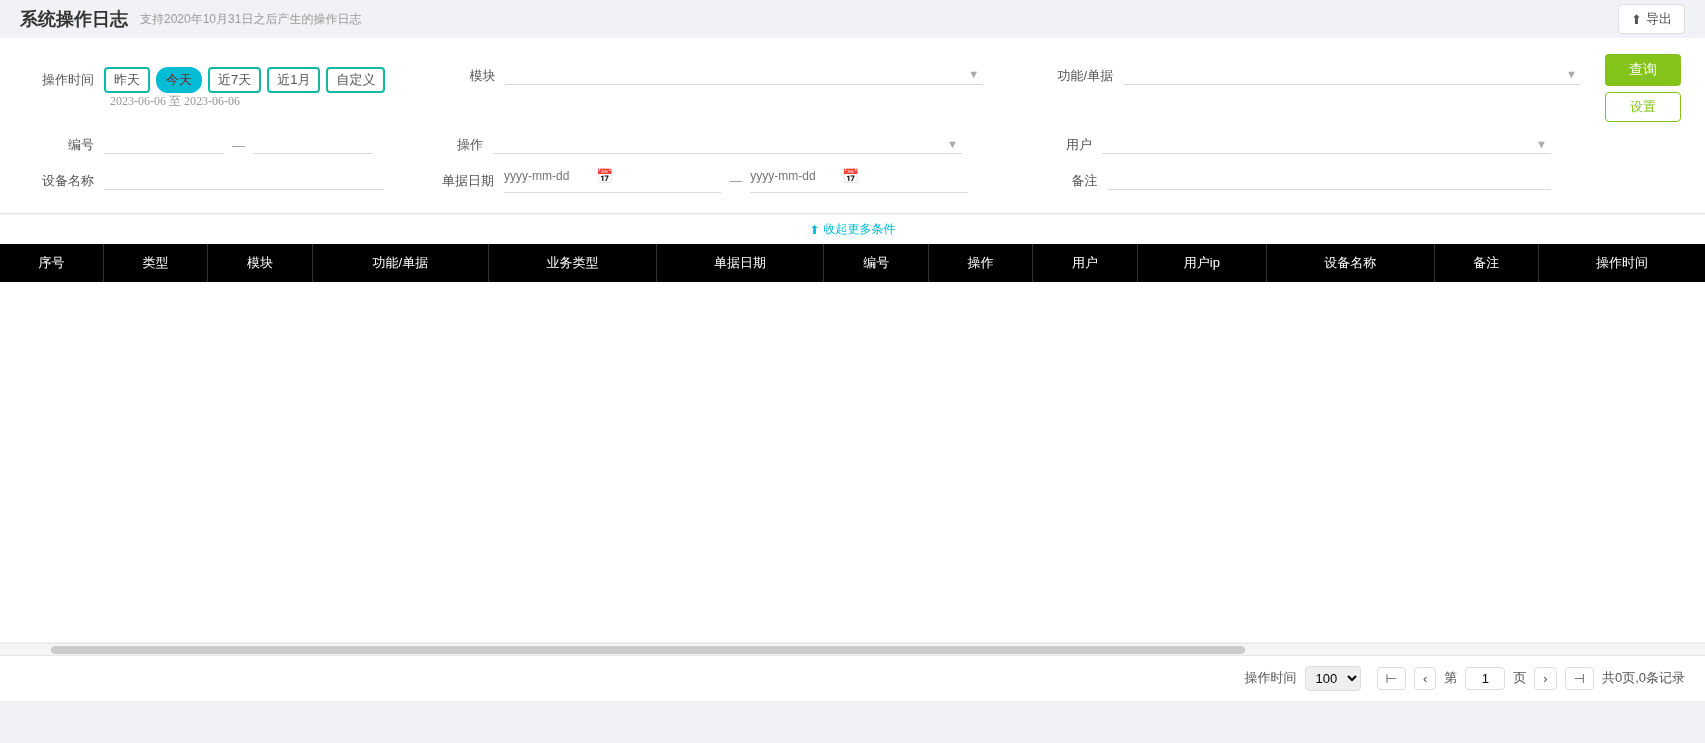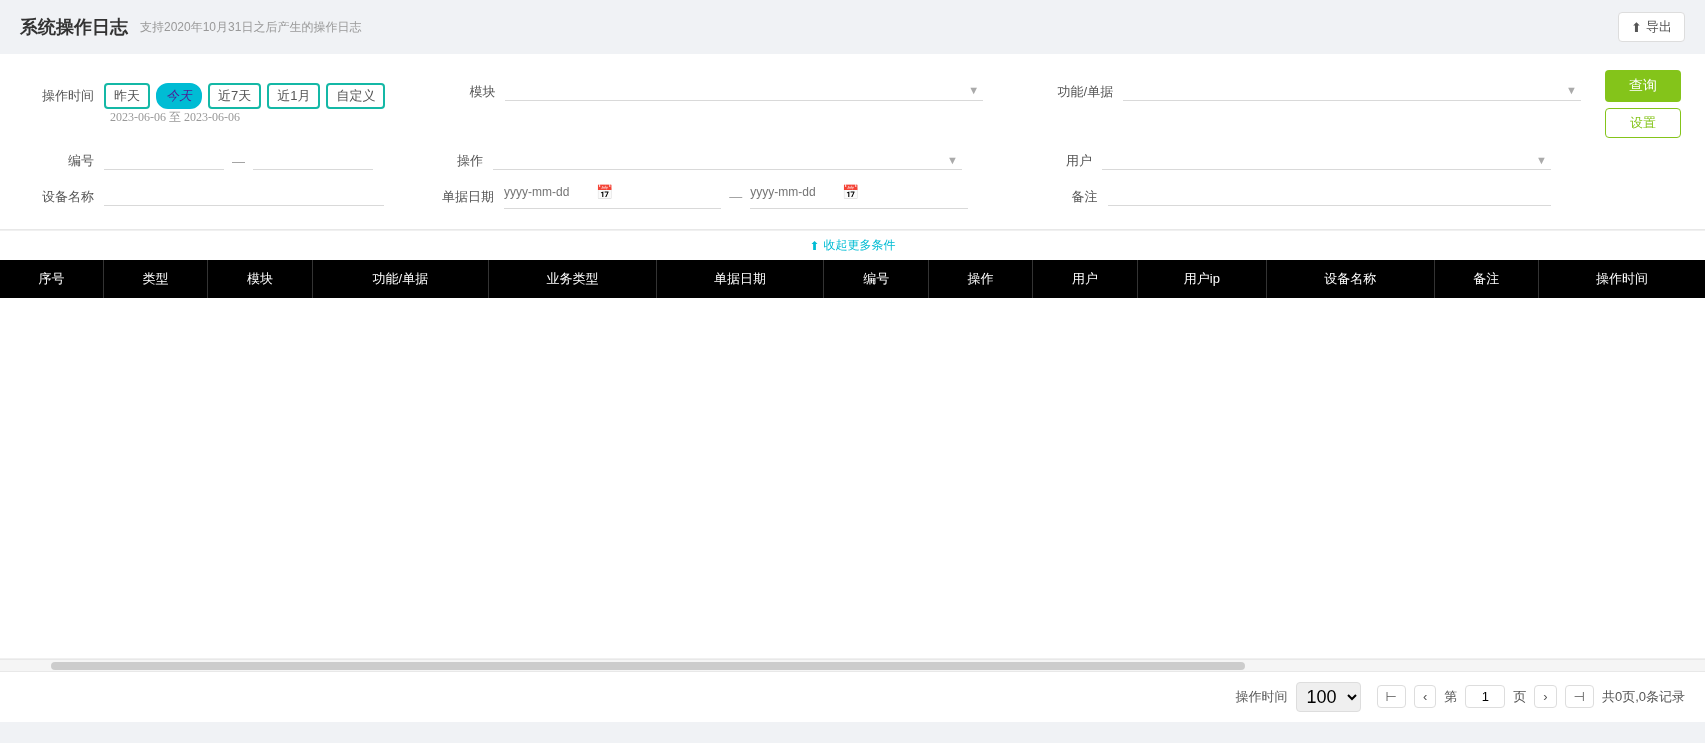--- a/index.html
+++ b/index.html
@@ -1,20 +1,20 @@
 <!DOCTYPE html>
 <html><head>
   <meta charset="utf-8">
   <style>
     * { box-sizing: border-box; margin: 0; padding: 0; }
     body { font-family: 'Microsoft YaHei', Arial, sans-serif; font-size: 13px; background: #f0f2f5; color: #333; }
 
     .page-header {
       display: flex; align-items: center; justify-content: space-between;
-      padding: 12px 20px; background: #f0f2f5;
+      padding: 4px 20px; background: #f0f2f5;
     }
     .page-title { font-size: 18px; font-weight: bold; color: #333; margin-right: 12px; }
     .page-subtitle { font-size: 12px; color: #999; }
     .header-left { display: flex; align-items: center; }
     .export-btn {
       display: flex; align-items: center; gap: 4px;
       background: #fff; border: 1px solid #ddd; border-radius: 4px;
       padding: 5px 12px; cursor: pointer; font-size: 13px; color: #555;
     }
 
@@ -30,21 +30,21 @@
     .filter-label {
       width: 70px; text-align: right; color: #555; margin-right: 10px; flex-shrink: 0; font-size: 13px;
     }
 
     .time-filter-group { display: flex; align-items: center; gap: 6px; }
     .time-btn {
       padding: 2px 8px; border-radius: 4px; border: 2px solid #14b8a6;
       background: #fff; cursor: pointer; font-size: 13px; color: #555;
     }
     .time-btn.active {
-      background: #00bcd4; color: #4c1d95; border-color: #00bcd4; border-radius: 12px; font-style: italic;
+      background: #00bcd4; color: #7f1d1d; border-color: #00bcd4; border-radius: 12px;
     }
     .time-range-text { font-size: 12px; color: #999; margin-left: 6px; font-family: Liberation Serif, serif; }
 
     .select-wrapper {
       position: relative; display: flex; align-items: center;
       border-bottom: 1px solid #d9d9d9; min-width: 200px; flex: 1;
       padding-bottom: 2px;
     }
     .select-input {
       flex: 1; border: none; outline: none; font-size: 13px; color: #333;
@@ -99,21 +99,21 @@
 
     .empty-body { height: 360px; }
 
     .pagination-bar {
       display: flex; align-items: center; justify-content: flex-end;
       padding: 10px 20px; background: #fff; border-top: 1px solid #e8e8e8;
       gap: 8px; font-size: 13px; color: #555;
     }
     .page-size-select {
       border: 1px solid #ddd; border-radius: 4px; padding: 3px 6px;
-      font-size: 18px; outline: none;
+      font-size: 13px; outline: none;
     }
     .page-nav-btn {
       border: 1px solid #ddd; background: #fff; border-radius: 4px;
       padding: 3px 8px; cursor: pointer; color: #555; font-size: 13px;
     }
     .page-input {
       border: 1px solid #ddd; border-radius: 4px; width: 40px;
       text-align: center; padding: 3px 4px; font-size: 13px; outline: none;
     }
 

